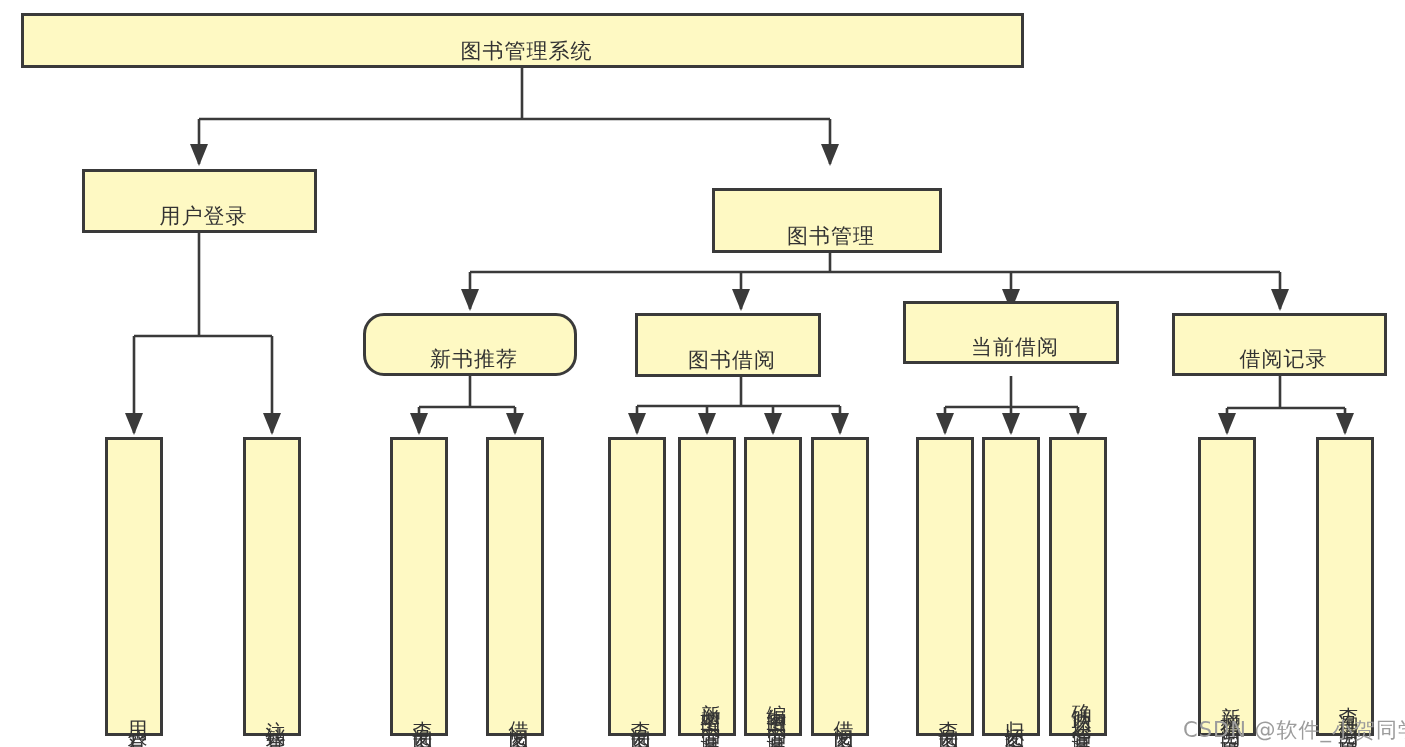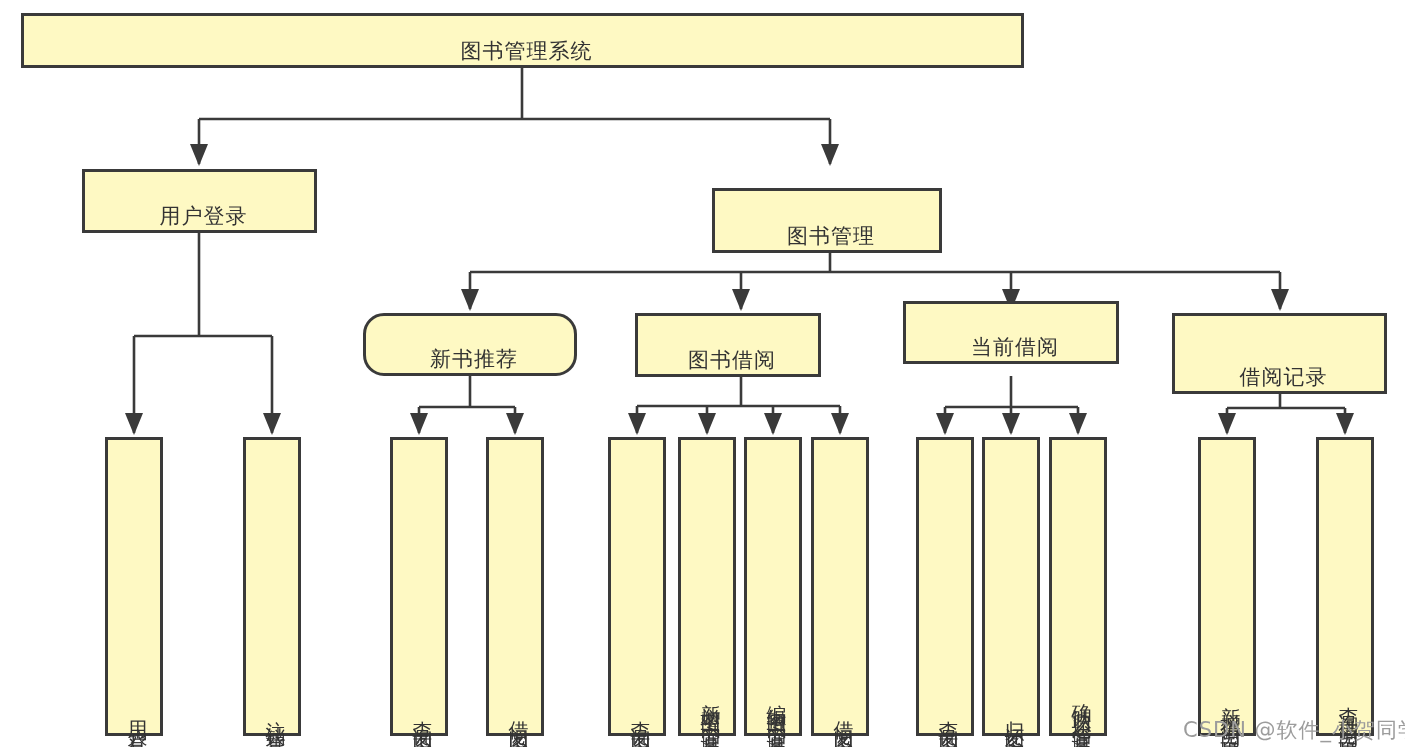--- a/index.html
+++ b/index.html
@@ -128,21 +128,21 @@
 
   <div class="node hbox" style="left:363px; top:313px; width:214px; height:63px;border-radius:21px;">
     <span>新书推荐</span>
   </div>
   <div class="node hbox" style="left:635px; top:313px; width:186px; height:64px;">
     <span>图书借阅</span>
   </div>
   <div class="node hbox" style="left:903px; top:301px; width:216px; height:63px;">
     <span>当前借阅</span>
   </div>
-  <div class="node hbox" style="left:1172px; top:313px; width:215px; height:81px;">
+  <div class="node hbox" style="left:1172px; top:313px; width:215px; height:63px;">
     <span>借阅记录</span>
   </div>
 
   <div class="node vbox" style="left:105px; top:437px; width:58px; height:299px;">
     <span>用户登录</span>
   </div>
   <div class="node vbox" style="left:243px; top:437px; width:58px; height:299px;">
     <span>注销登录</span>
   </div>
 

